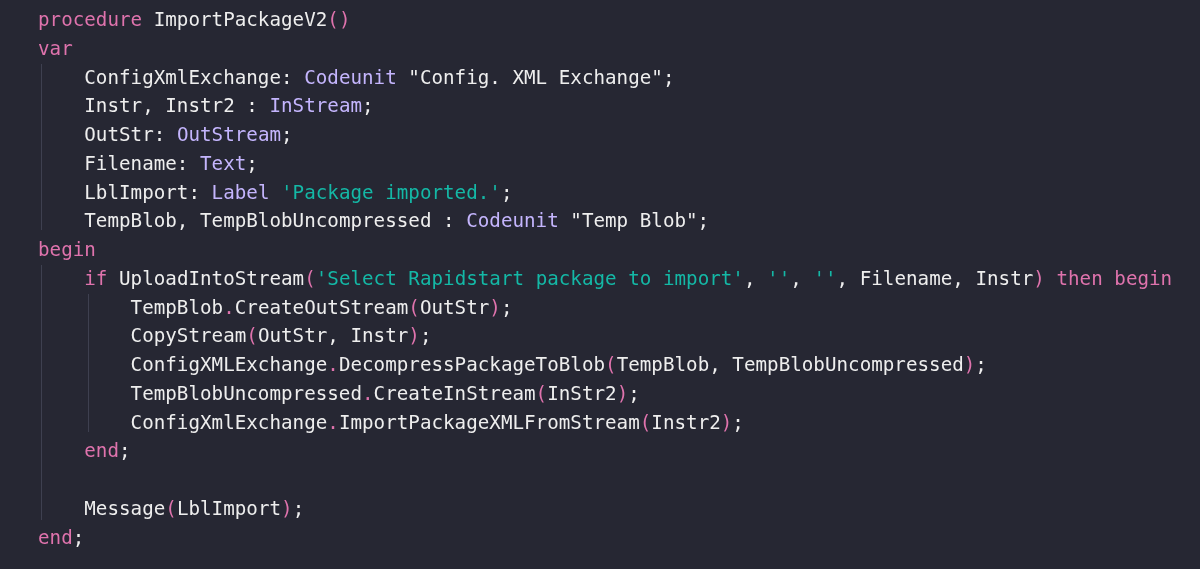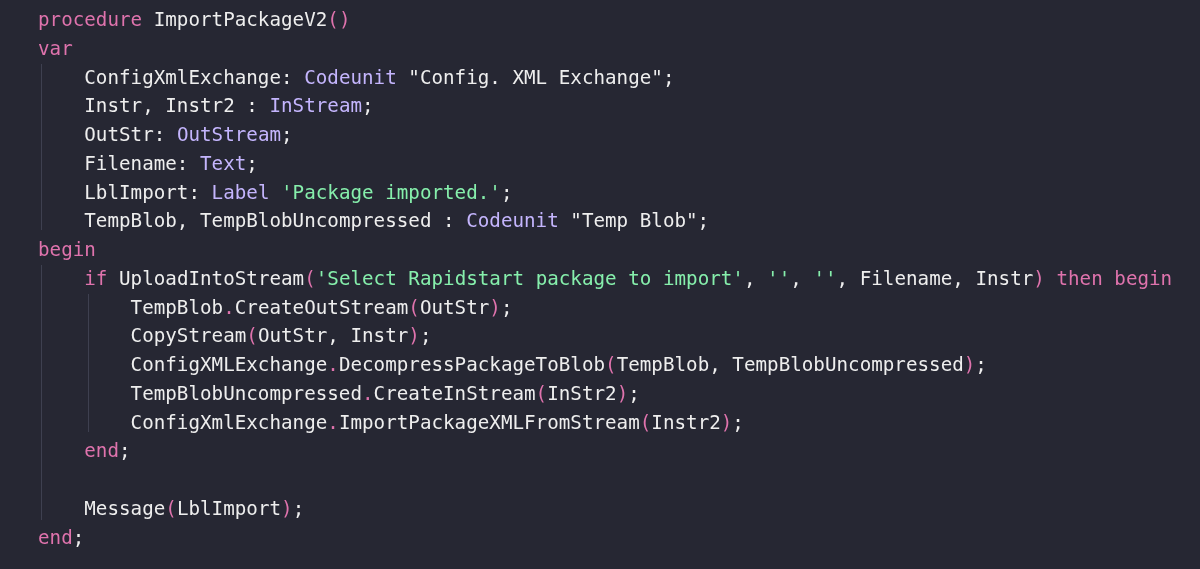--- a/index.html
+++ b/index.html
@@ -30,21 +30,21 @@
       letter-spacing: 0.02px;
       color: #eeeeee;
       white-space: pre;
     }
     .line {
       height: 28.75px;
       line-height: 28.75px;
     }
     .kw { color: #df73ad; }
     .ty { color: #c4b5fd; }
-    .str { color: #86efac; }
+    .str { color: #14b8a6; }
     .punc { color: #df73ad; }
     .id { color: #eeeeee; }
     .guide {
       position: absolute;
       width: 1px;
       background: #3e4050;
     }
   </style>
 </head>
 <body>

